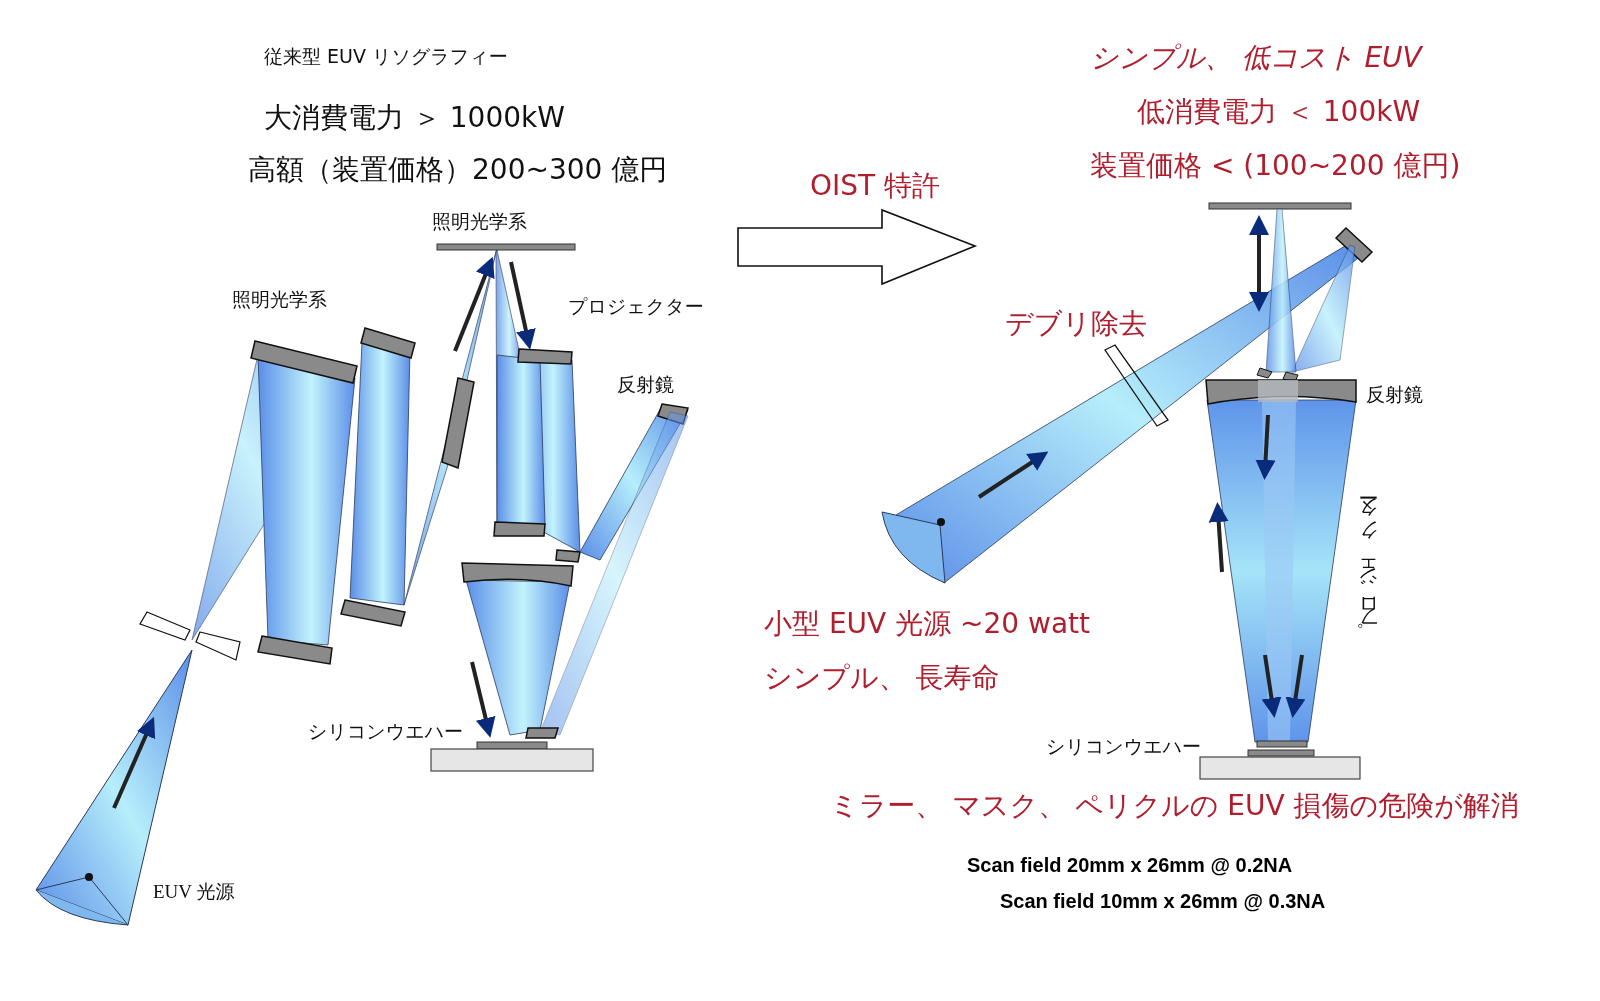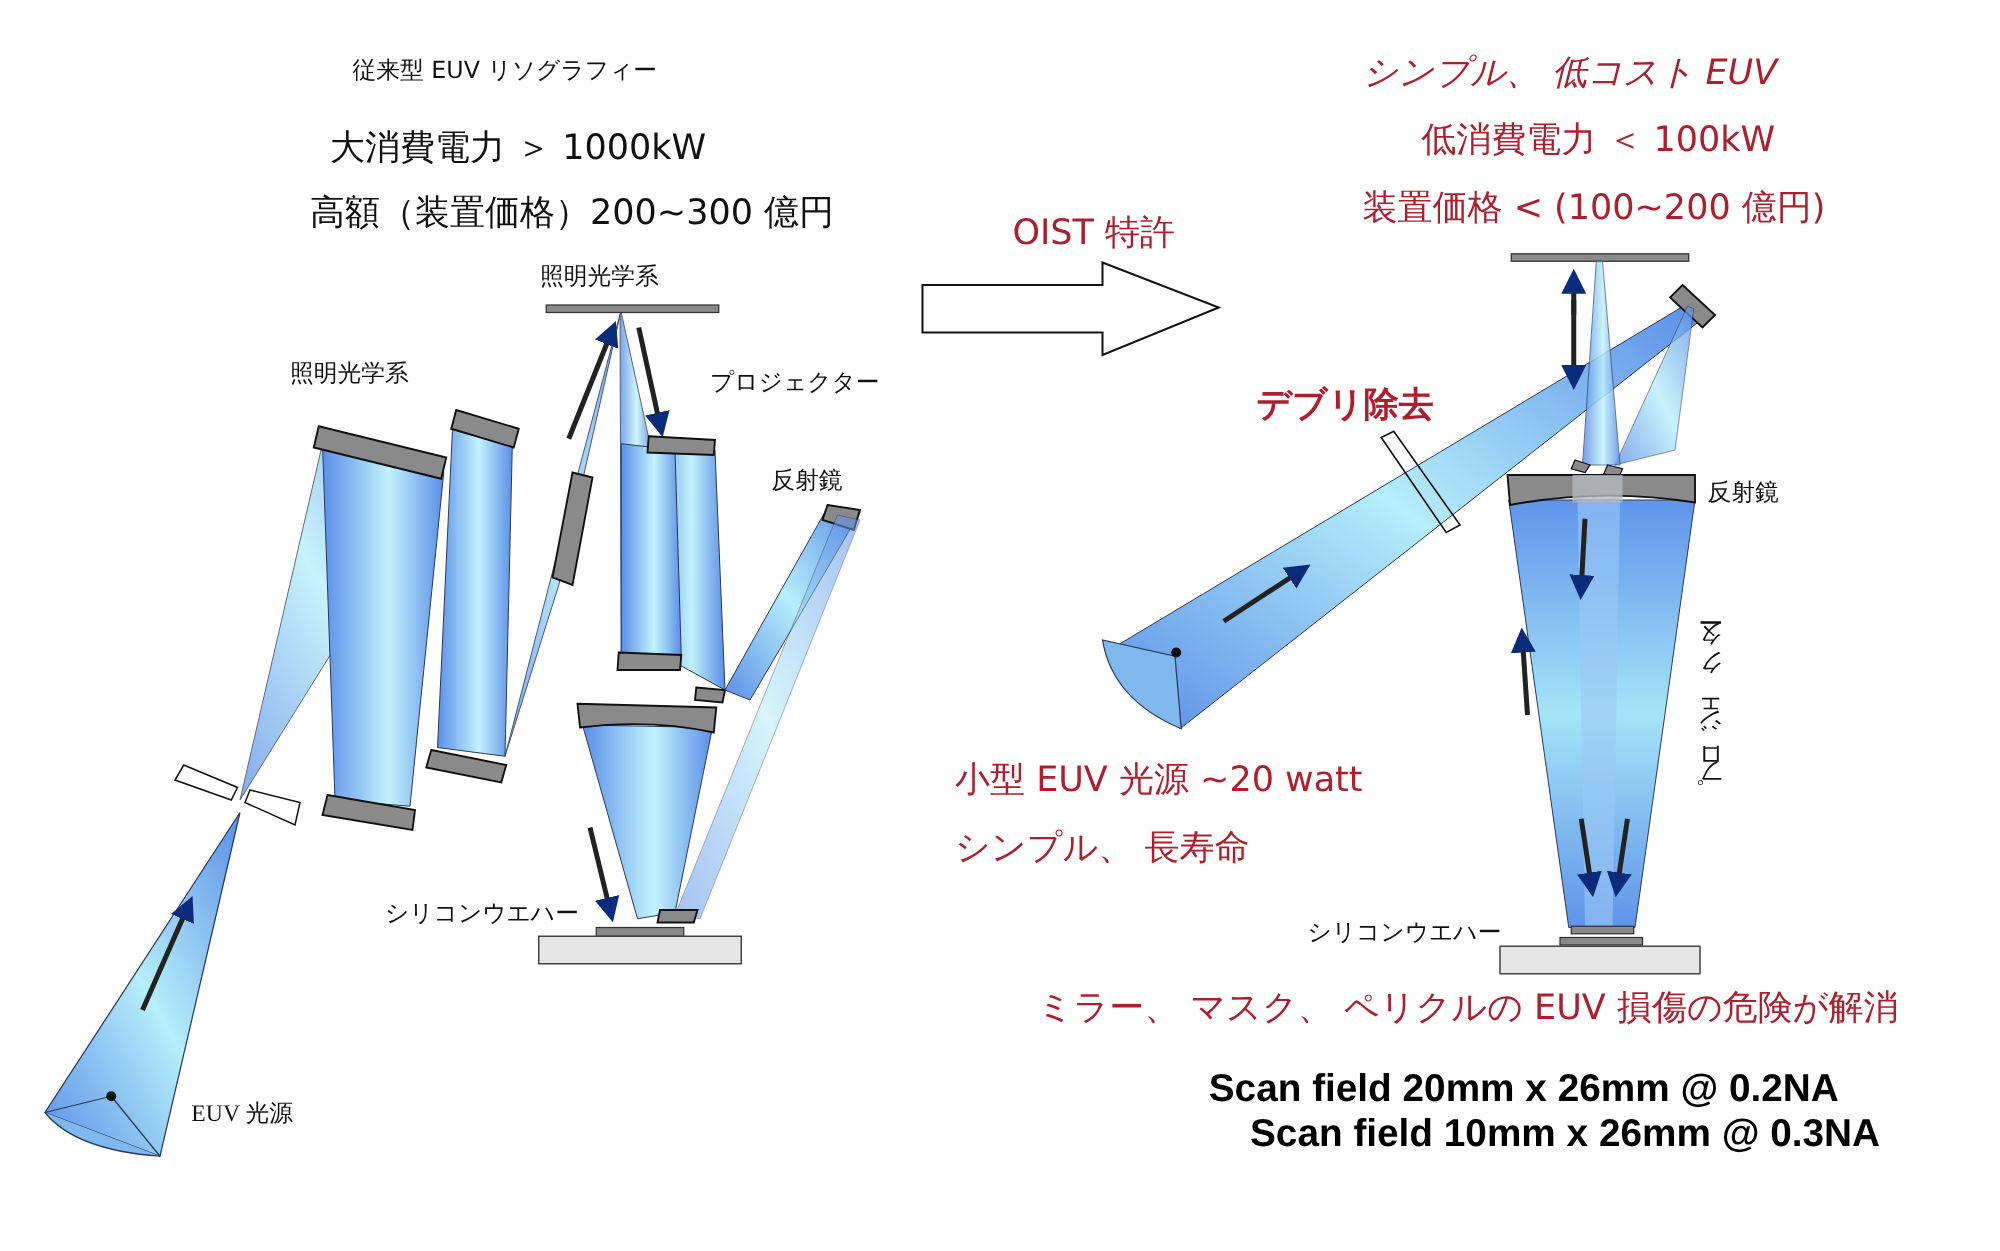--- a/index.html
+++ b/index.html
@@ -2,21 +2,21 @@
 <html><head>
 <meta charset="utf-8">
 <style>
   html, body { margin:0; padding:0; background:#ffffff; }
   body { width:1600px; height:1001px; position:relative; overflow:hidden;
          font-family:"DejaVu Sans","Liberation Sans",sans-serif; }
   .lbl { position:absolute; white-space:nowrap; color:#111; line-height:1; }
   .red { color:#b01e2e; }
   .t-md { font-size:19px; }
   .t-lg { font-size:28px; }
-  .t-scan { font-family:"Liberation Sans","DejaVu Sans",sans-serif; font-weight:bold; font-size:31px; color:#000; }
+  .t-scan { font-family:"Liberation Sans","DejaVu Sans",sans-serif; font-weight:bold; font-size:20px; color:#000; }
   .vert { writing-mode:vertical-rl; transform:rotate(180deg); font-size:20px; }
   svg#diagram { position:absolute; left:0; top:0; }
 </style>
 </head>
 <body>
 
 <svg id="diagram" width="1600" height="1001" viewBox="0 0 1600 1001">
   <defs>
     <linearGradient id="beamH" x1="0" y1="0" x2="1" y2="0">
       <stop offset="0" stop-color="#5b8ee8"></stop>
@@ -120,36 +120,36 @@
     <line x1="979" y1="497" x2="1040" y2="457" stroke="#222" stroke-width="4" marker-end="url(#ah)"></line>
     <line x1="1259" y1="252" x2="1259" y2="225" stroke="#222" stroke-width="4" marker-end="url(#ah)"></line>
     <line x1="1259" y1="240" x2="1259" y2="302" stroke="#222" stroke-width="4" marker-end="url(#ah)"></line>
     <line x1="1268" y1="415" x2="1265" y2="470" stroke="#222" stroke-width="4" marker-end="url(#ah)"></line>
     <line x1="1222" y1="572" x2="1218" y2="512" stroke="#222" stroke-width="4" marker-end="url(#ah)"></line>
     <line x1="1265" y1="655" x2="1273" y2="708" stroke="#222" stroke-width="4" marker-end="url(#ah)"></line>
     <line x1="1302" y1="655" x2="1294" y2="708" stroke="#222" stroke-width="4" marker-end="url(#ah)"></line>
   </g>
 </svg>
 
-<div class="lbl t-md" style="left:282px;top:47px;">従来型 EUV リソグラフィー</div>
+<div class="lbl t-md" style="left:264px;top:47px;">従来型 EUV リソグラフィー</div>
 <div class="lbl t-lg" style="left:264px;top:104px;">大消費電力 ＞ 1000kW</div>
 <div class="lbl t-lg" style="left:248px;top:156px;">高額（装置価格）200~300 億円</div>
 <div class="lbl t-md" style="left:432px;top:212px;">照明光学系</div>
 <div class="lbl t-md" style="left:232px;top:290px;">照明光学系</div>
 <div class="lbl t-md" style="left:568px;top:297px;">プロジェクター</div>
 <div class="lbl t-md" style="left:617px;top:375px;">反射鏡</div>
 <div class="lbl t-md" style="left:308px;top:722px;">シリコンウエハー</div>
 <div class="lbl t-md" style="left:153px;top:882px;font-family:Liberation Serif, serif;">EUV 光源</div>
 
 <div class="lbl t-lg red" style="left:810px;top:172px;">OIST 特許</div>
 
 <div class="lbl t-lg red" style="left:1090px;top:44px;font-style:italic;">シンプル、 低コスト EUV</div>
 <div class="lbl t-lg red" style="left:1090px;top:98px;margin-left:47px;">低消費電力 ＜ 100kW</div>
 <div class="lbl t-lg red" style="left:1090px;top:152px;">装置価格 &lt; (100~200 億円)</div>
-<div class="lbl t-lg red" style="left:1005px;top:310px;font-weight:bold;">デブリ除去</div>
+<div class="lbl t-lg red" style="left:1005px;top:310px;">デブリ除去</div>
 <div class="lbl t-md" style="left:1366px;top:385px;">反射鏡</div>
 <div class="lbl vert" style="left:1358px;top:508px;">プロジェクター</div>
 <div class="lbl t-lg red" style="left:764px;top:610px;">小型 EUV 光源 ~20 watt</div>
 <div class="lbl t-lg red" style="left:764px;top:664px;">シンプル、 長寿命</div>
 <div class="lbl t-md" style="left:1046px;top:737px;">シリコンウエハー</div>
 <div class="lbl t-lg red" style="left:830px;top:792px;">ミラー、 マスク、 ペリクルの EUV 損傷の危険が解消</div>
 <div class="lbl t-scan" style="left:967px;top:855px;">Scan field 20mm x 26mm @ 0.2NA</div>
 <div class="lbl t-scan" style="left:1000px;top:891px;">Scan field 10mm x 26mm @ 0.3NA</div>
 
 </body></html>

